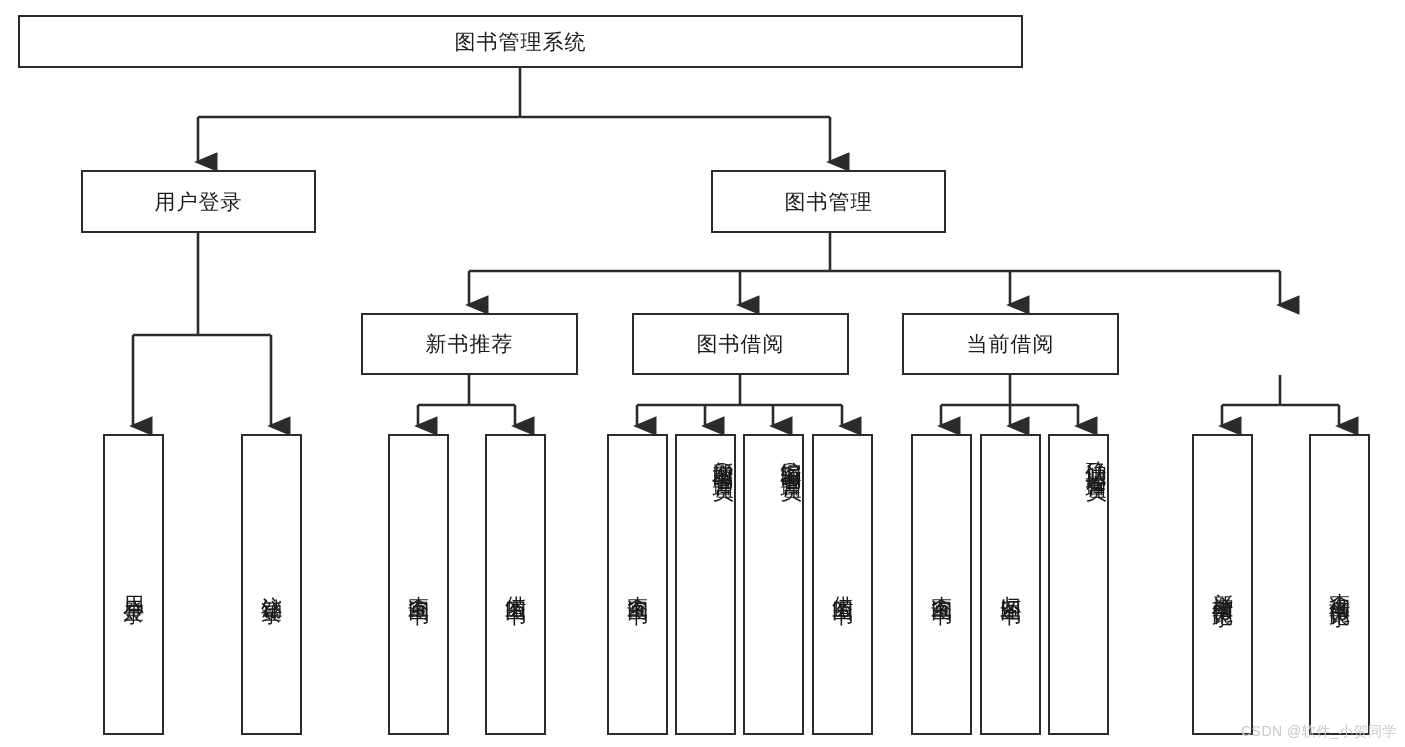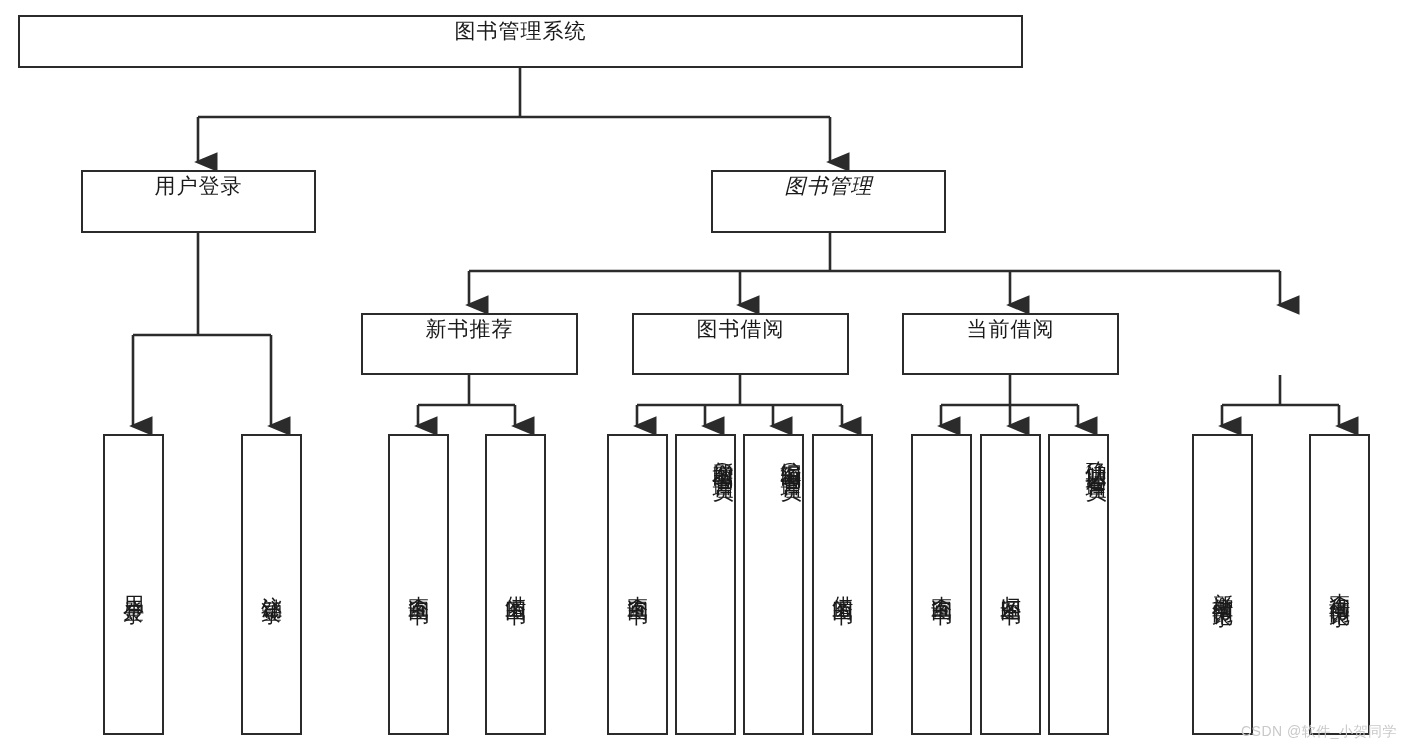--- a/index.html
+++ b/index.html
@@ -16,20 +16,21 @@
     height: 747px;
     background: #ffffff;
     overflow: hidden;
   }
   .node {
     position: absolute;
     box-sizing: border-box;
     border: 2px solid #2b2b2b;
     background: #ffffff;
     display: flex;
+    align-items: center;
     justify-content: center;
     color: #1a1a1a;
   }
   .node.horiz {
     font-size: 21px;
     letter-spacing: 1px;
   }
   .node.vert {
     writing-mode: vertical-rl;
     text-orientation: upright;
@@ -123,21 +124,21 @@
     </g>
   </svg>
 
   <div class="node horiz" style="left:18px; top:15px; width:1005px; height:53px;">
     <span>图书管理系统</span>
   </div>
 
   <div class="node horiz" style="left:81px; top:170px; width:235px; height:63px;">
     <span>用户登录</span>
   </div>
-  <div class="node horiz" style="left:711px; top:170px; width:235px; height:63px;font-style:italic;">
+  <div class="node horiz" style="left:711px; top:170px; width:235px; height:63px;">
     <span>图书管理</span>
   </div>
 
   <div class="node horiz" style="left:361px; top:313px; width:217px; height:62px;">
     <span>新书推荐</span>
   </div>
   <div class="node horiz" style="left:902px; top:313px; width:217px; height:62px;">
     <span>当前借阅</span>
   </div>
   <div class="node horiz" style="left:632px; top:313px; width:217px; height:62px;">

